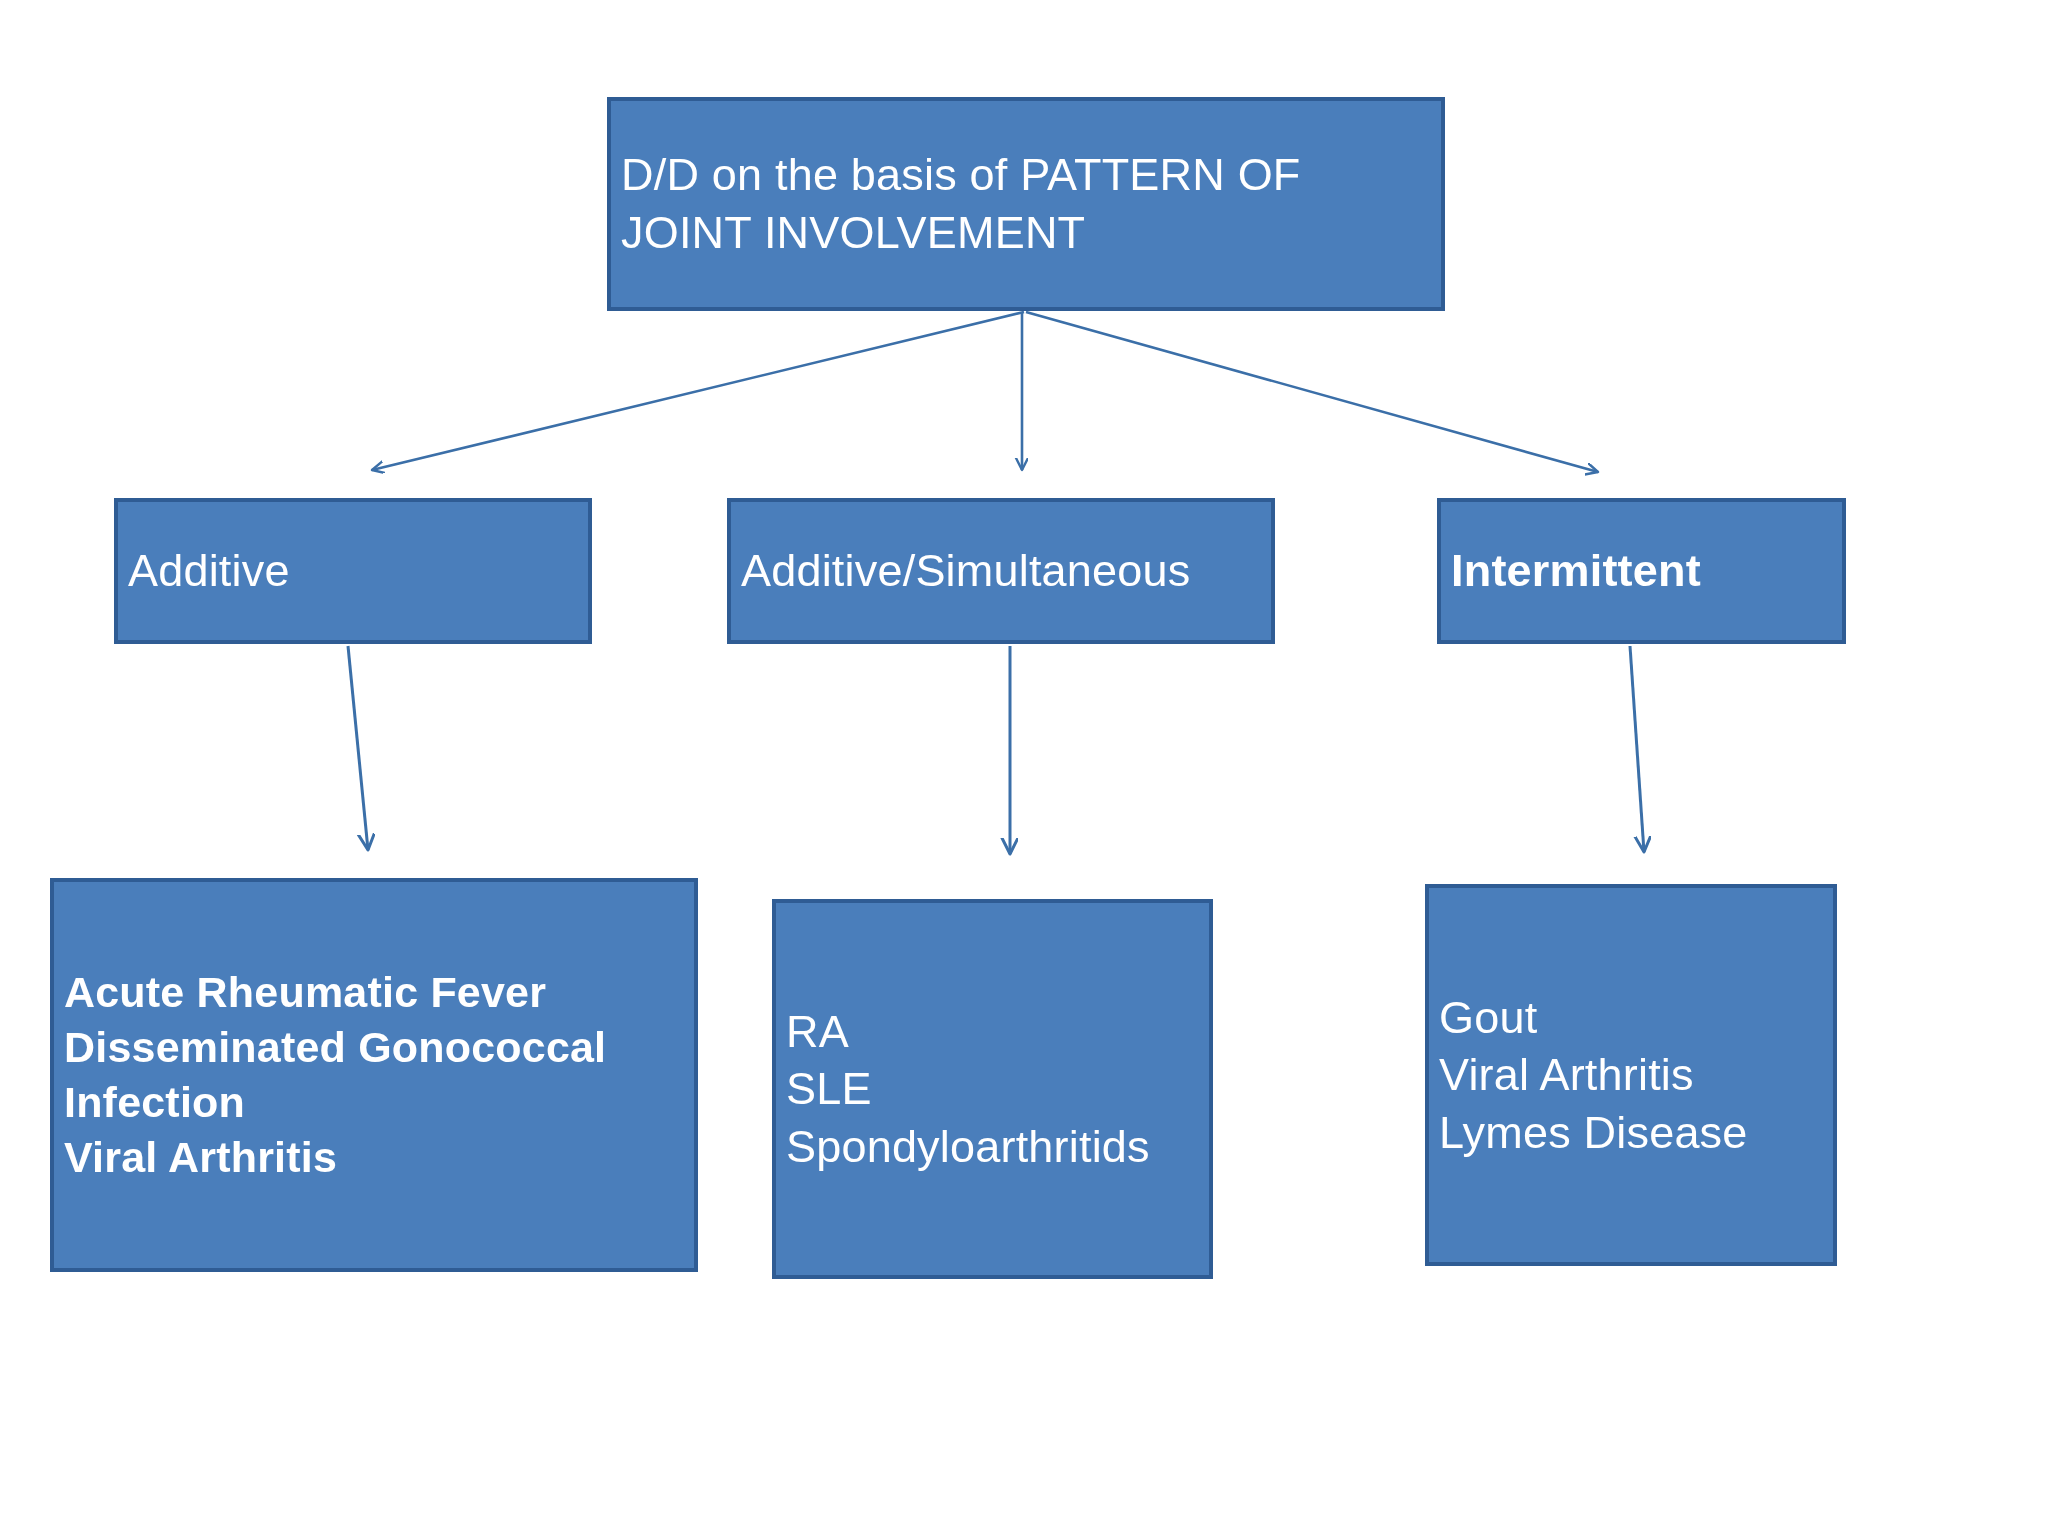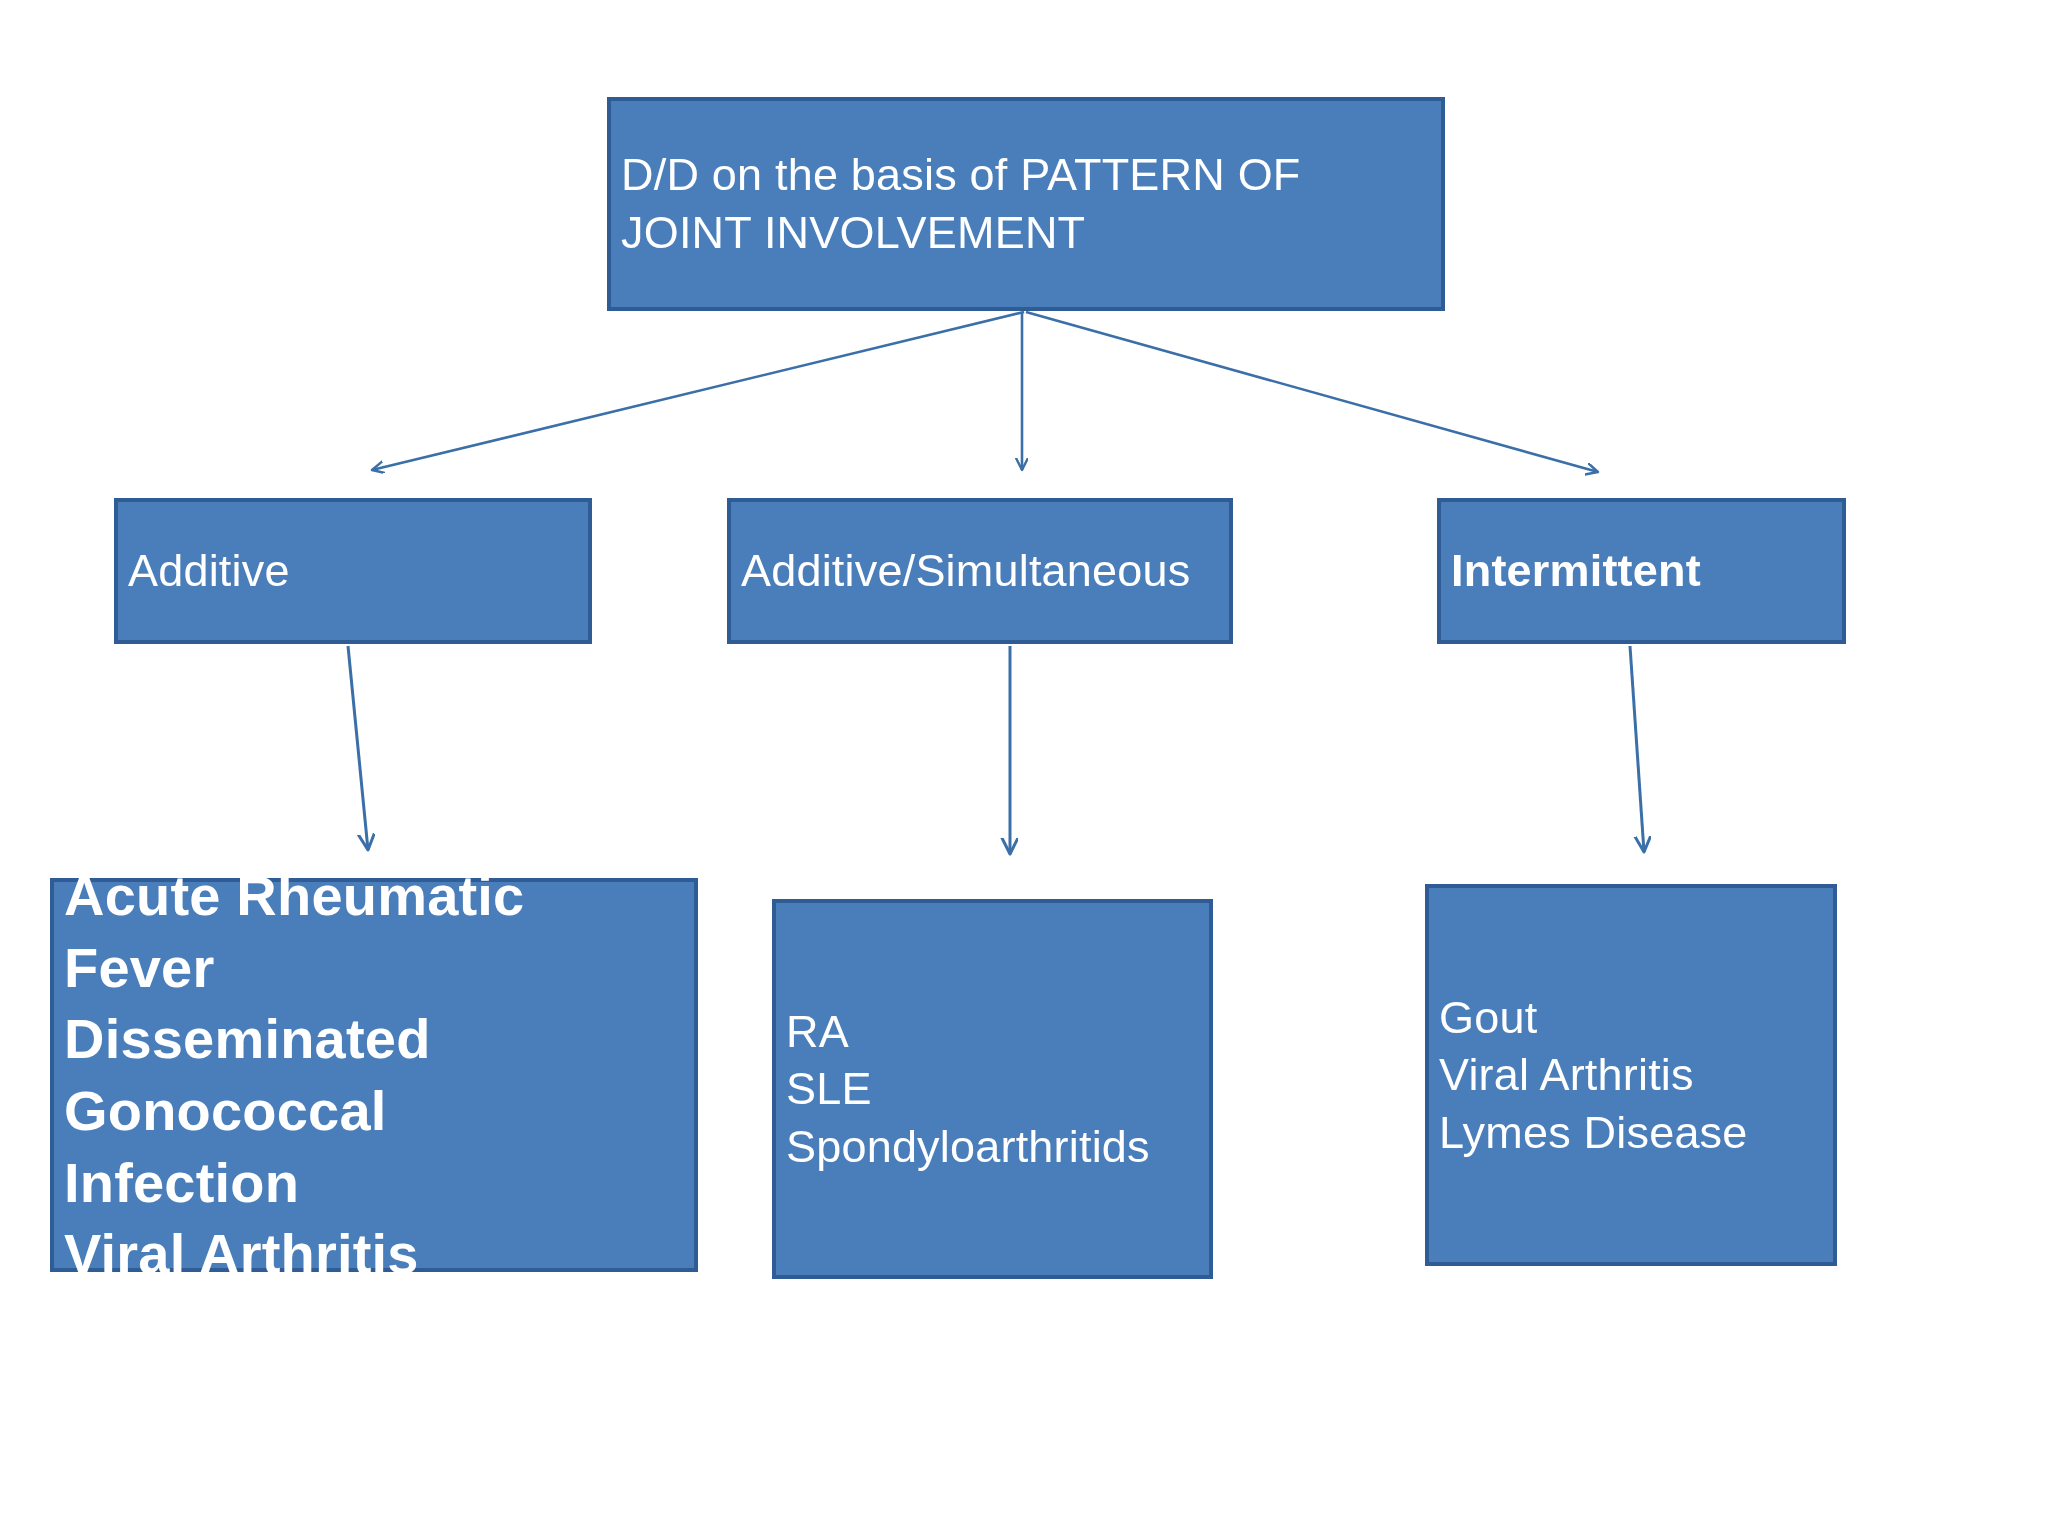--- a/index.html
+++ b/index.html
@@ -62,40 +62,40 @@
   #node-migratory {
     left: 114px;
     top: 498px;
     width: 478px;
     height: 146px;
     font-size: 45px;
   }
   #node-additive {
     left: 727px;
     top: 498px;
-    width: 506px;
+    width: 548px;
     height: 146px;
     font-size: 45px;
   }
   #node-intermittent {
     left: 1437px;
     top: 498px;
     width: 409px;
     height: 146px;
     font-size: 45px;
     font-weight: bold;
   }
 
   
   #node-migratory-dx {
     left: 50px;
     top: 878px;
     width: 648px;
     height: 394px;
-    font-size: 56px;
+    font-size: 43px;
     font-weight: 700;
   }
   #node-additive-dx {
     left: 772px;
     top: 886px;
     width: 441px;
     height: 380px;
     font-size: 45px;
     margin-top: 13px;
   }

